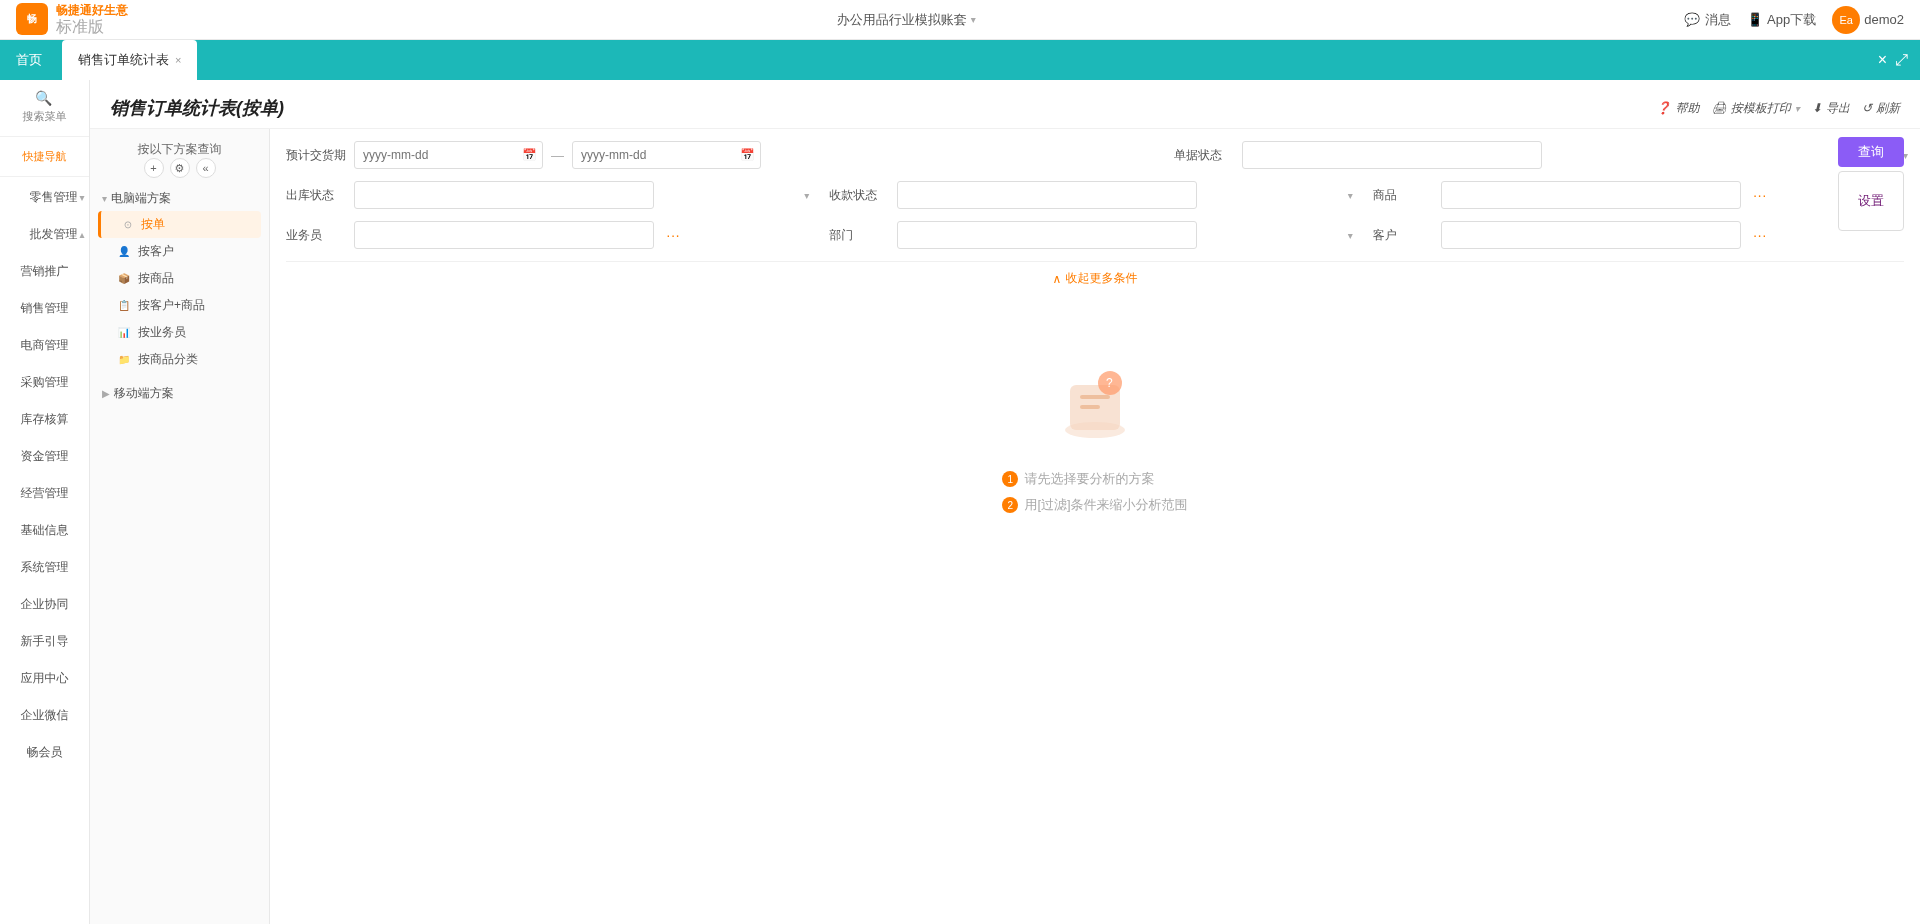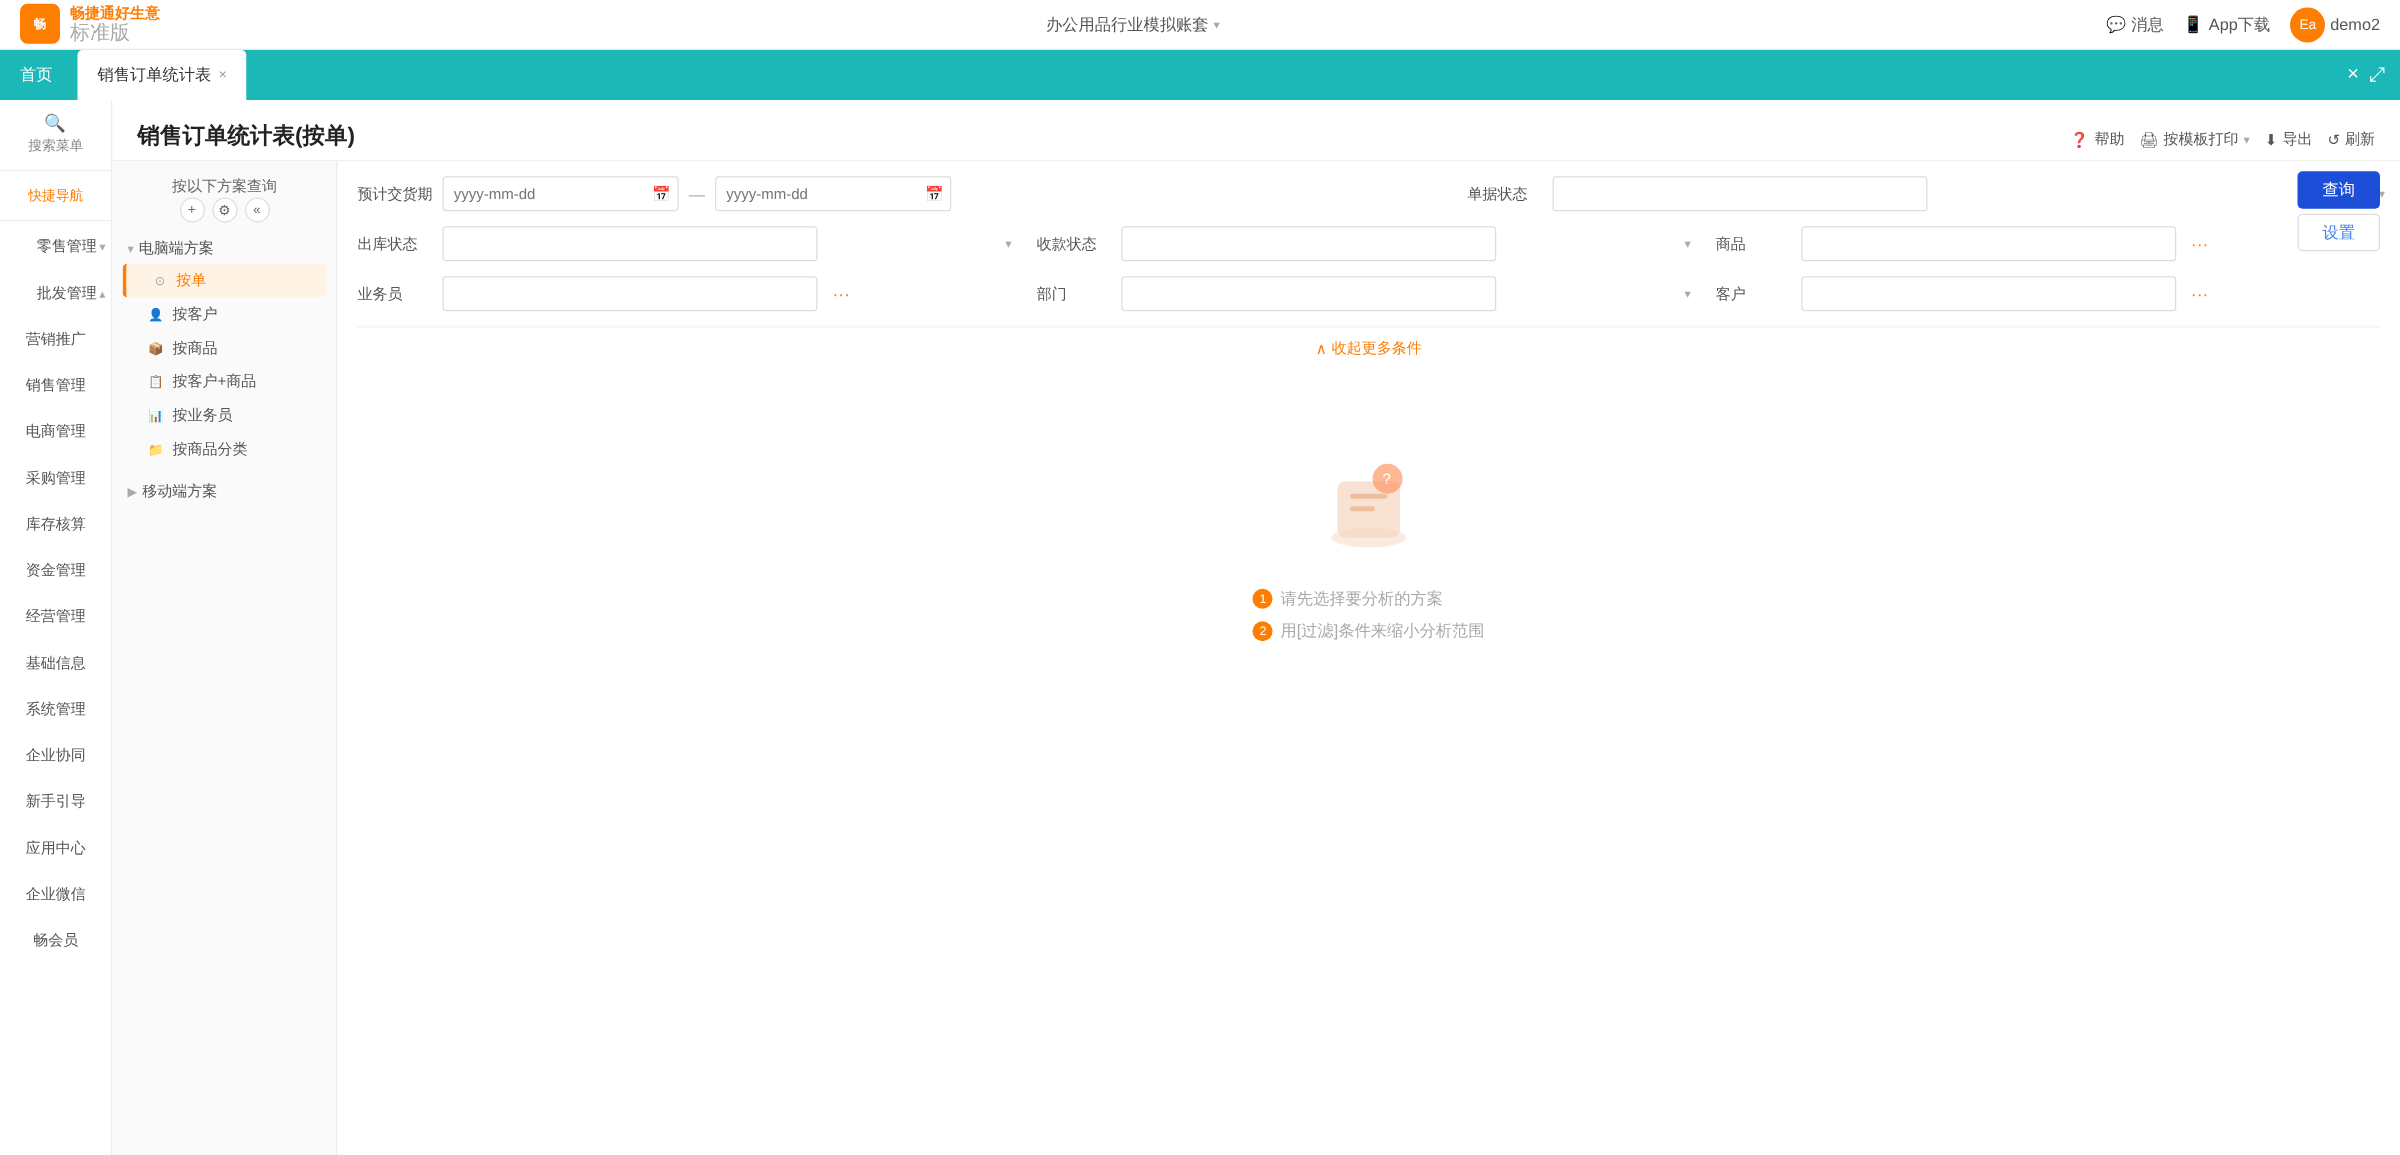--- a/index.html
+++ b/index.html
@@ -30,21 +30,21 @@
     .sidebar { width: 90px; background: #fff; border-right: 1px solid #e8e8e8; display: flex; flex-direction: column; overflow-y: auto; }
     .sidebar-divider { height: 1px; background: #f0f0f0; margin: 2px 0; }
     .sidebar-item { padding: 10px 0; text-align: center; font-size: 12px; color: #555; cursor: pointer; display: flex; flex-direction: column; align-items: center; gap: 3px; }
     .sidebar-item.has-arrow { flex-direction: row; justify-content: center; gap: 2px; padding-left: 25px; }
     .sidebar-arrow { font-size: 10px; color: #aaa; }
 
     
     .content-pane { flex: 1; display: flex; flex-direction: column; overflow: hidden; background: #fff; }
 
     
-    .page-header { padding: 16px 20px 8px; display: flex; align-items: flex-end; justify-content: space-between; background: #fff; border-bottom: 1px solid #f0f0f0; }
+    .page-header { padding: 16px 20px 8px; display: flex; align-items: center; justify-content: space-between; background: #fff; border-bottom: 1px solid #f0f0f0; font-style: italic; }
     .page-title { font-size: 18px; font-weight: bold; color: #222; }
     .page-actions { display: flex; align-items: center; gap: 12px; }
     .action-btn { display: flex; align-items: center; gap: 4px; font-size: 12px; color: #555; cursor: pointer; }
 
     
     .content-body { display: flex; flex: 1; overflow: hidden; }
 
     
     .scheme-panel { width: 180px; background: #fafafa; border-right: 1px solid #e8e8e8; padding: 8px 0; overflow-y: auto; }
     .scheme-panel-header { display: flex; align-items: center; justify-content: space-between; padding: 4px 12px 8px; flex-direction: column; }
@@ -69,22 +69,22 @@
     .filter-input { height: 28px; border: 1px solid #ddd; border-radius: 3px; padding: 0 8px; font-size: 12px; color: #555; background: #fff; min-width: 120px; }
     .filter-select { height: 28px; border: 1px solid #ddd; border-radius: 3px; padding: 0 24px 0 8px; font-size: 12px; color: #555; background: #fff; appearance: none; cursor: pointer; min-width: 200px; position: relative; }
     .filter-select-wrap { position: relative; display: inline-block; }
     .filter-select-wrap::after { content: "▾"; position: absolute; right: 8px; top: 50%; transform: translateY(-50%); color: #aaa; font-size: 10px; pointer-events: none; }
     .filter-date-wrap { position: relative; display: inline-flex; align-items: center; }
     .filter-date-wrap .cal-icon { position: absolute; right: 6px; color: #ff7d00; font-size: 12px; pointer-events: none; }
     .filter-date-input { height: 28px; border: 1px solid #ddd; border-radius: 3px; padding: 0 24px 0 8px; font-size: 12px; color: #aaa; background: #fff; min-width: 140px; }
     .dash { color: #aaa; }
     .more-dots { color: #ff7d00; font-size: 14px; cursor: pointer; margin-left: 4px; }
     .filter-section { flex: 1; display: flex; align-items: center; gap: 8px; }
-    .btn-search { background: #1d4ed8; color: #fff; border: none; border-radius: 4px; padding: 6px 20px; font-size: 13px; cursor: pointer; }
-    .btn-settings { background: #fff; color: #3b82f6; border: 1px solid #ddd; border-radius: 4px; padding: 5px 16px; font-size: 13px; cursor: pointer; }
+    .btn-search { background: #8b5cf6; color: #fff; border: none; border-radius: 4px; padding: 6px 20px; font-size: 13px; cursor: pointer; }
+    .btn-settings { background: #fff; color: #701a75; border: 1px solid #ddd; border-radius: 4px; padding: 20px 16px; font-size: 13px; cursor: pointer; }
 
     
     .collapse-bar { display: flex; align-items: center; justify-content: center; padding: 8px 0; border-top: 1px solid #f0f0f0; cursor: pointer; color: #ff7d00; font-size: 12px; gap: 4px; }
 
     
     .empty-state { flex: 1; display: flex; flex-direction: column; align-items: center; justify-content: center; gap: 12px; color: #aaa; font-size: 13px; }
     .empty-tips { display: flex; flex-direction: column; gap: 8px; }
     .empty-tip { display: flex; align-items: flex-start; gap: 6px; }
     .tip-num { width: 16px; height: 16px; border-radius: 50%; background: #ff7d00; color: #fff; font-size: 10px; display: flex; align-items: center; justify-content: center; flex-shrink: 0; margin-top: 1px; }
     .status-select-wrap { position: relative; flex: 1; }

